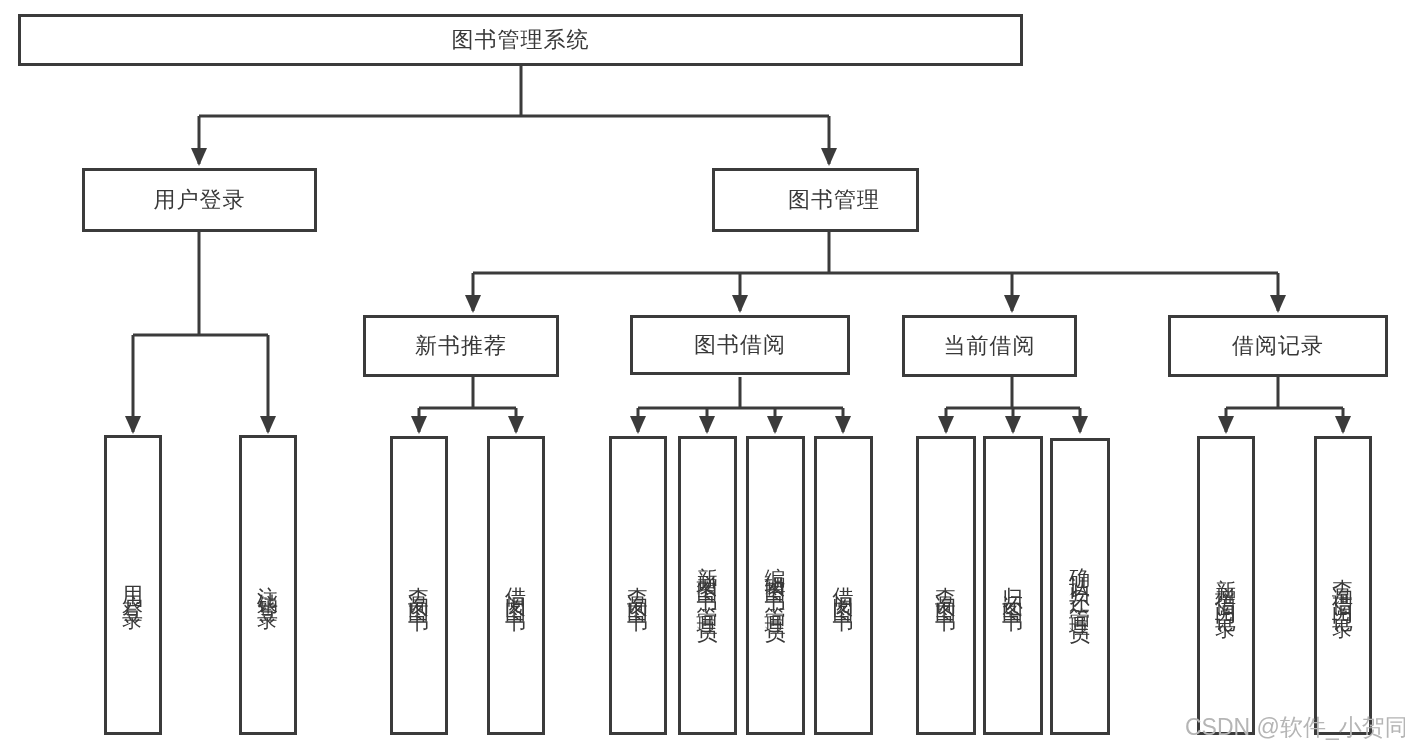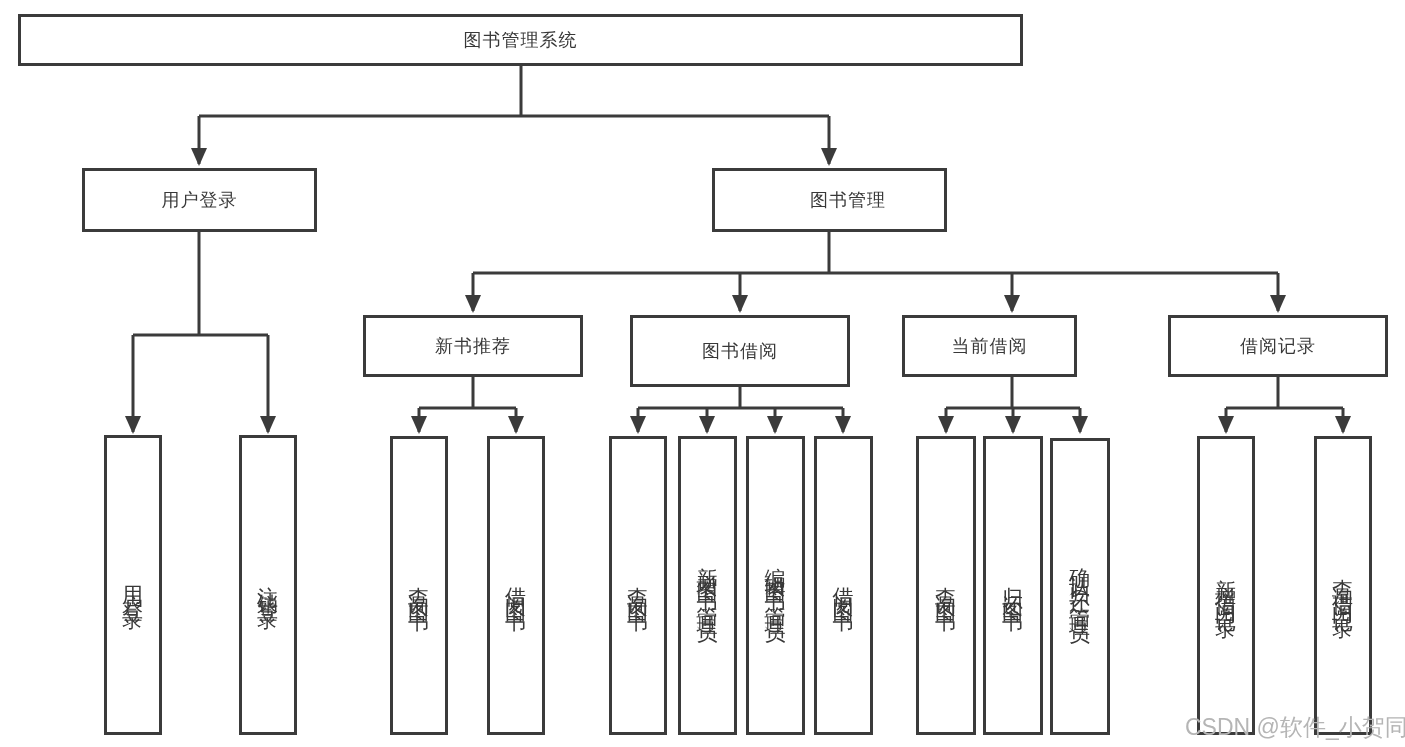--- a/index.html
+++ b/index.html
@@ -26,21 +26,21 @@
     position: absolute;
     box-sizing: border-box;
     background: #ffffff;
     border: 3px solid #3b3b3b;
     color: #383838;
     display: flex;
     align-items: center;
     justify-content: center;
   }
   .hbox {
-    font-size: 18px;
+    font-size: 22px;
     letter-spacing: 1px;
   }
   .vbox span {
     writing-mode: vertical-rl;
     text-orientation: mixed;
     font-size: 21px;
     letter-spacing: 8px;
     line-height: 1;
     white-space: nowrap;
   }
@@ -103,28 +103,28 @@
     </g>
   </svg>
 
   <div class="box hbox" style="left:18px; top:14px; width:1005px; height:52px;">
     <span>图书管理系统</span>
   </div>
 
   <div class="box hbox" style="left:82px; top:168px; width:235px; height:64px;">
     <span>用户登录</span>
   </div>
-  <div class="box hbox" style="left:712px; top:168px; width:235px; height:64px;padding-left:37px;">
+  <div class="box hbox" style="left:712px; top:168px; width:207px; height:64px;padding-left:37px;">
     <span>图书管理</span>
   </div>
 
-  <div class="box hbox" style="left:363px; top:315px; width:220px; height:62px;align-items:center;">
+  <div class="box hbox" style="left:363px; top:315px; width:196px; height:62px;align-items:center;">
     <span>新书推荐</span>
   </div>
-  <div class="box hbox" style="left:630px; top:315px; width:220px; height:72px;">
+  <div class="box hbox" style="left:630px; top:315px; width:220px; height:60px;">
     <span>图书借阅</span>
   </div>
   <div class="box hbox" style="left:902px; top:315px; width:175px; height:62px;">
     <span>当前借阅</span>
   </div>
   <div class="box hbox" style="left:1168px; top:315px; width:220px; height:62px;">
     <span>借阅记录</span>
   </div>
 
   <div class="box vbox" style="left:104px; top:435px; width:58px; height:300px;">

